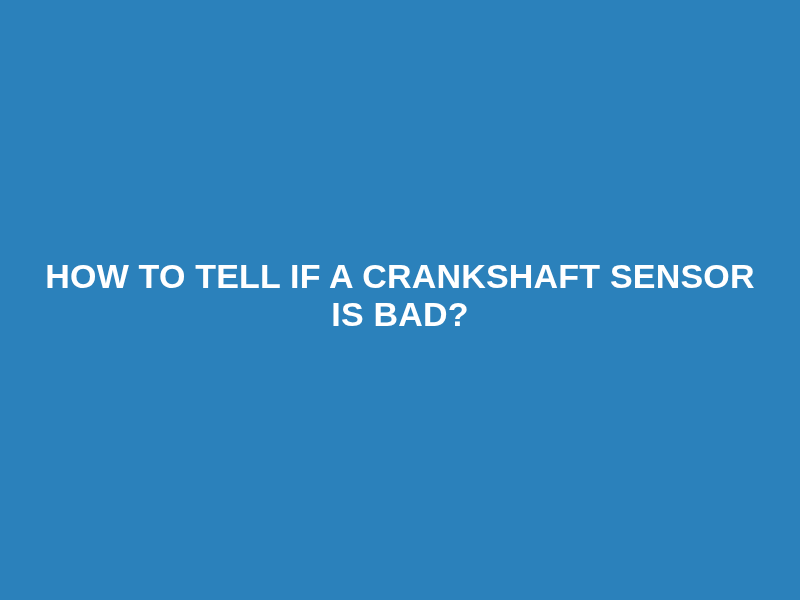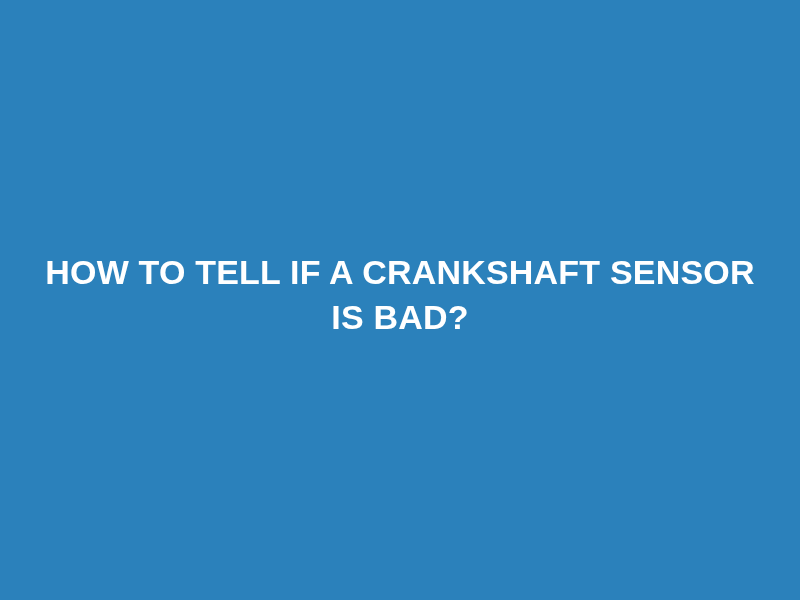--- a/index.html
+++ b/index.html
@@ -36,21 +36,21 @@
   }
 
   .banner-title {
     width: 720px;
     margin: 8px;
     padding: 0;
     color: #ffffff;
     font-family: "Liberation Sans", sans-serif;
     font-weight: bold;
     font-size: 34px;
-    line-height: 45px;
+    line-height: 38px;
     letter-spacing: 0.2px;
     text-align: center;
     text-transform: uppercase;
     word-wrap: break-word;
   }
 </style>
 </head>
 <body>
 
 <div class="banner">

